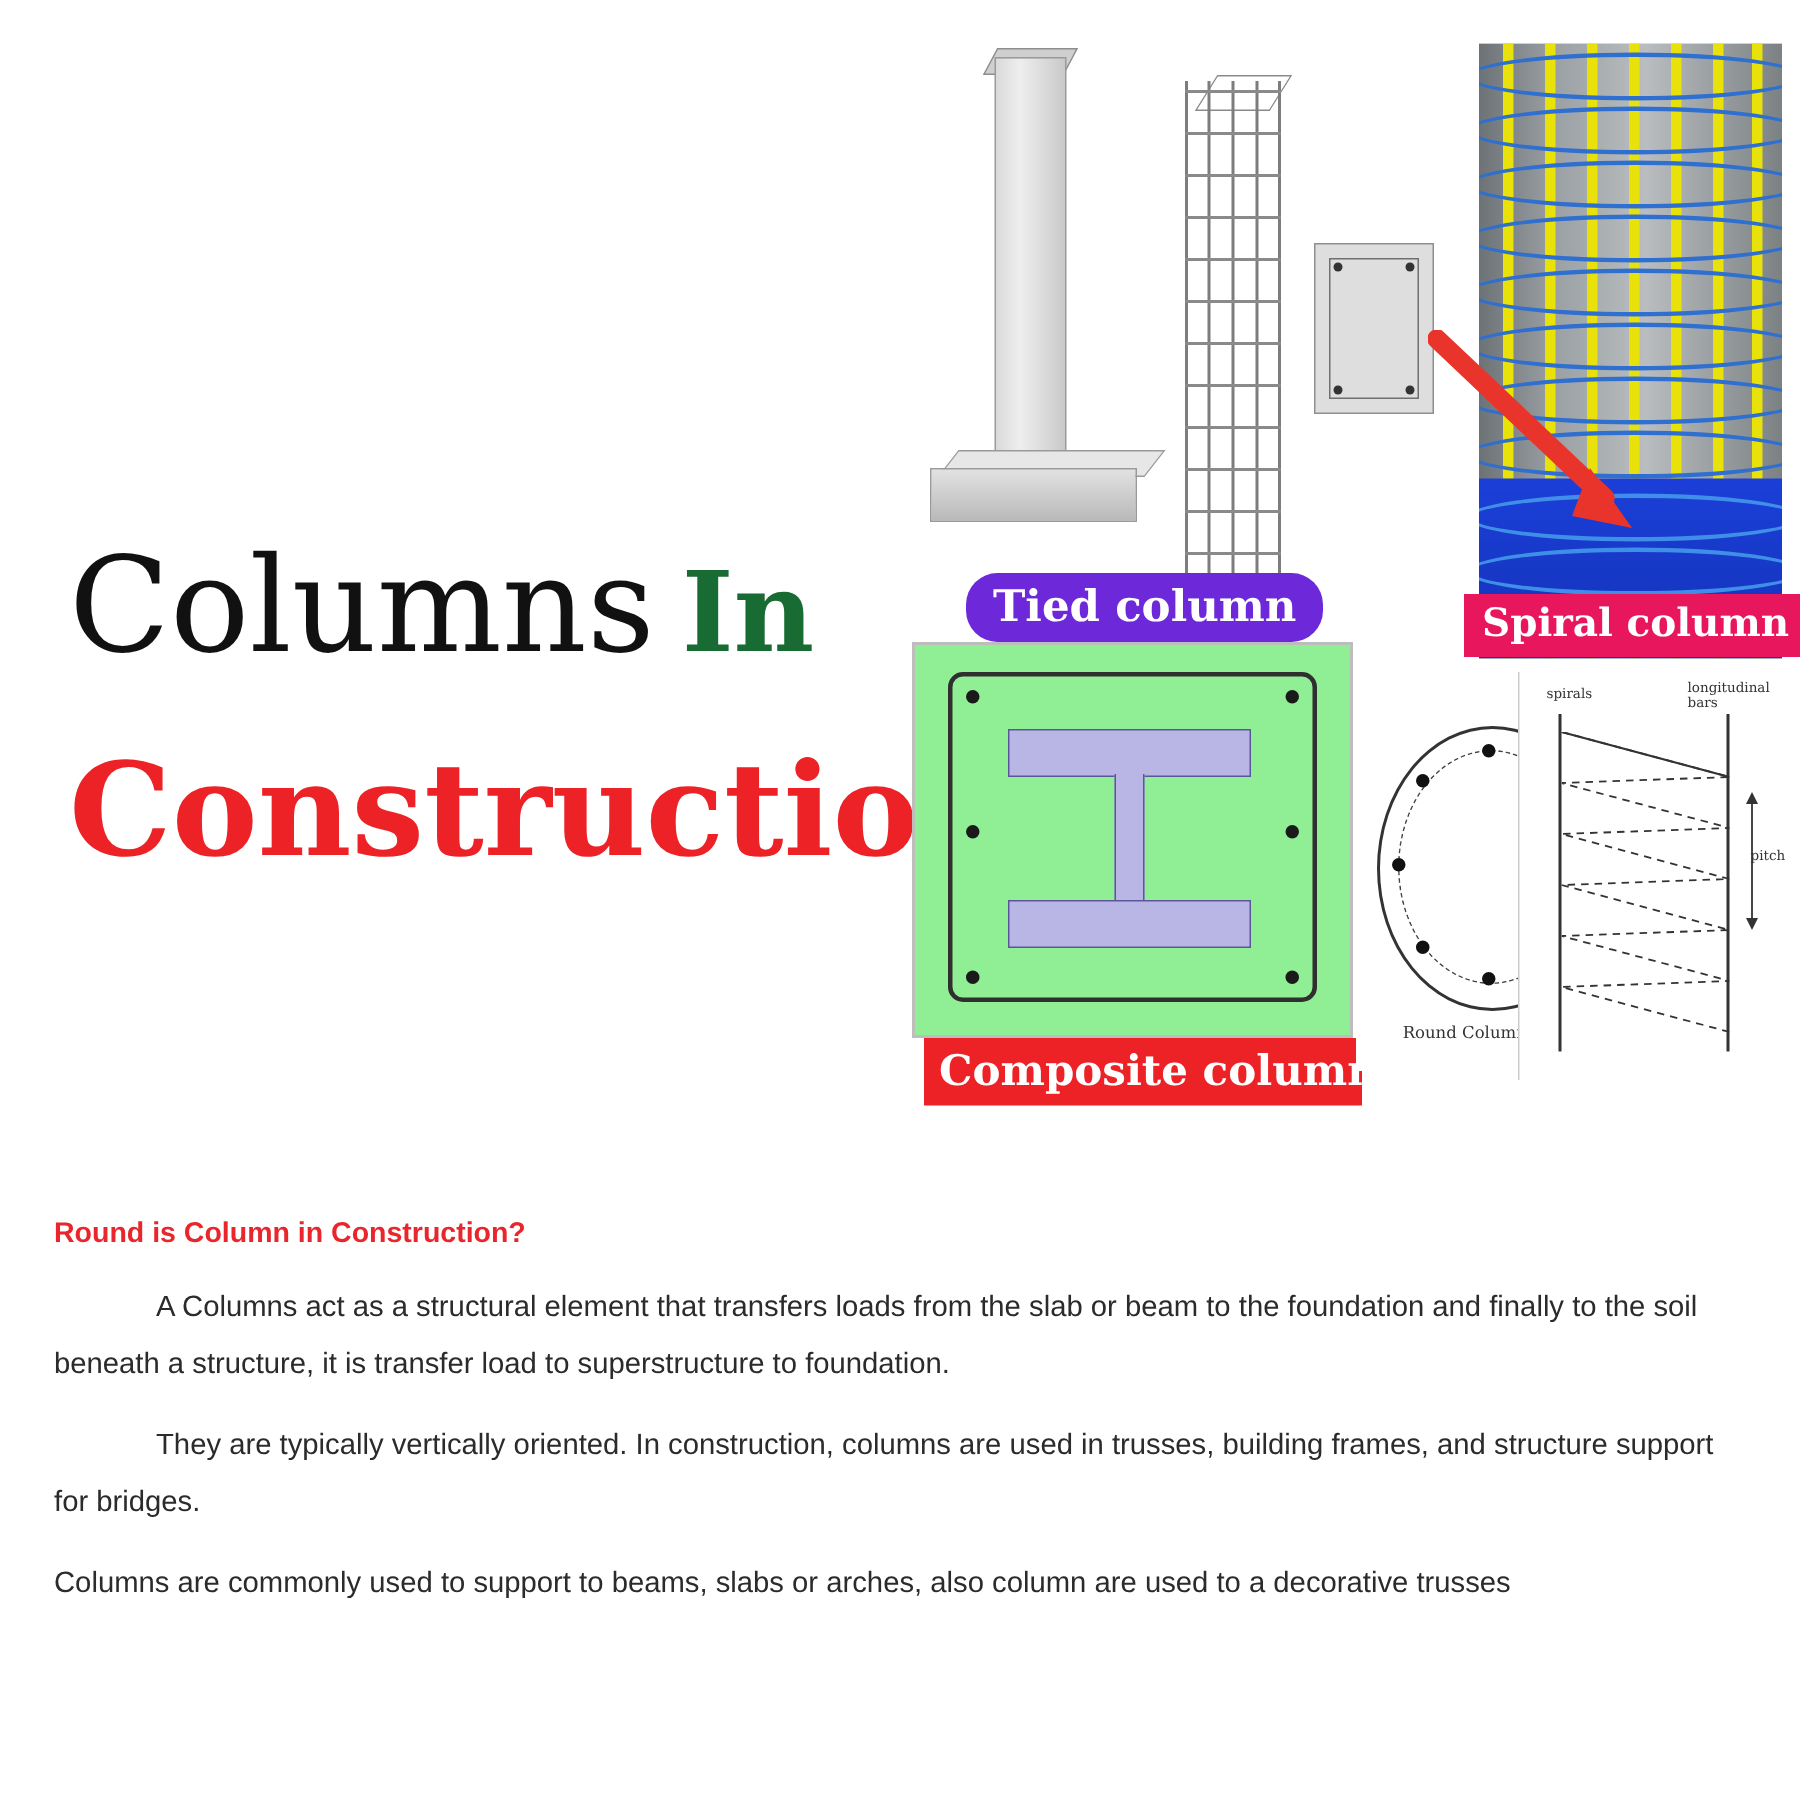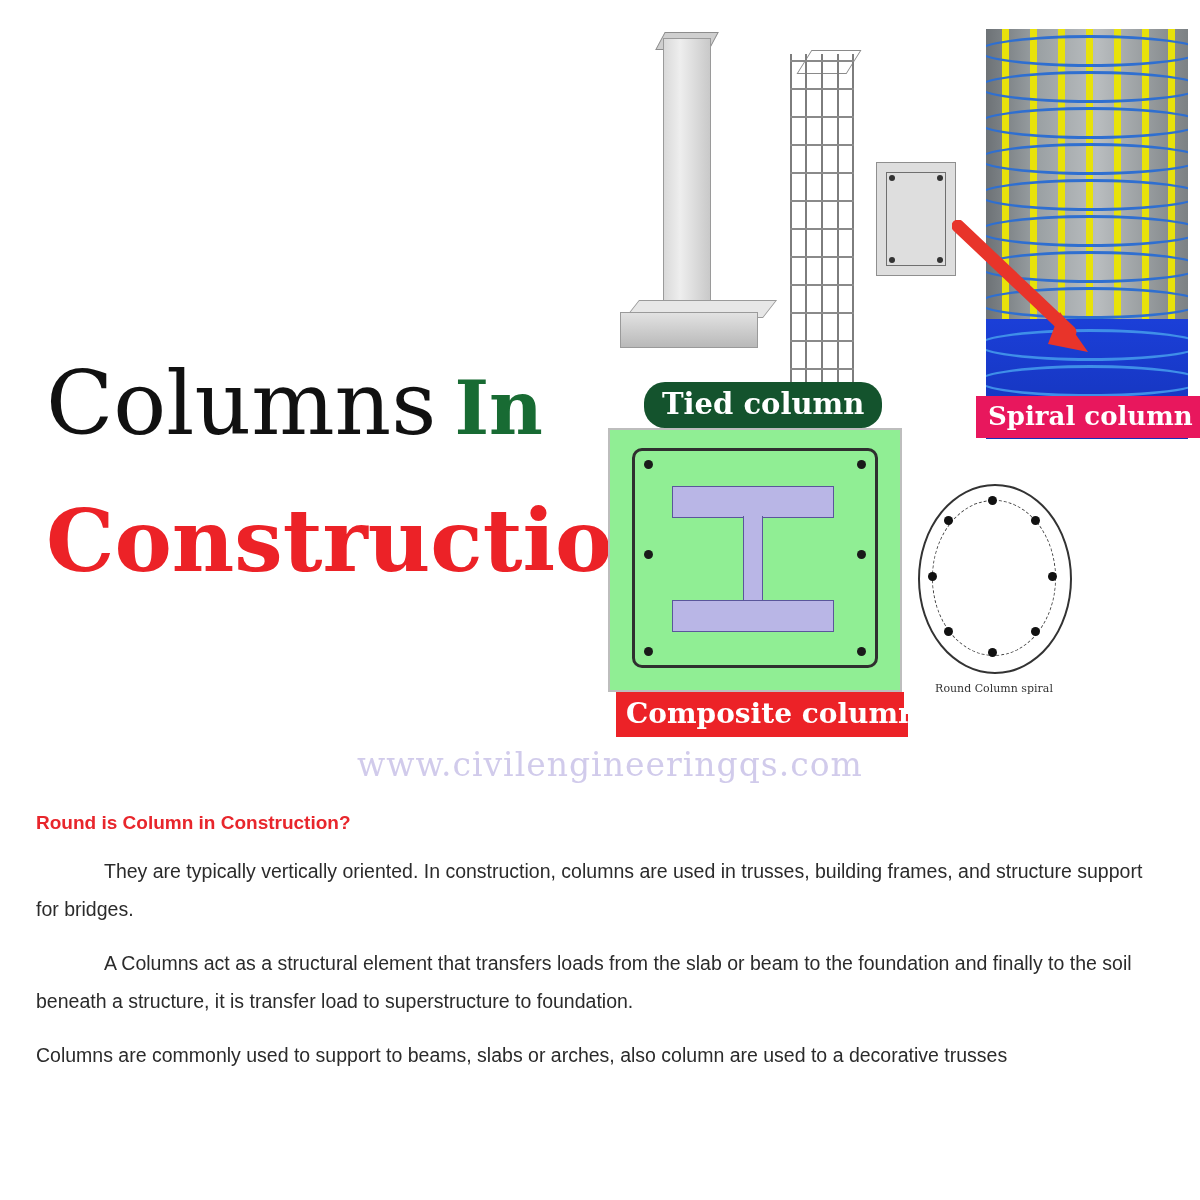--- a/index.html
+++ b/index.html
@@ -181,21 +181,21 @@
     position: absolute;
     width: 6px;
     height: 6px;
     background: #333;
     border-radius: 50%;
   }
   .label-tied {
     position: absolute;
     left: 36px;
     top: 358px;
-    background: #14532d;
+    background: #6d28d9;
     color: #ffffff;
     font-family: "DejaVu Serif", serif;
     font-size: 29px;
     font-weight: bold;
     padding: 5px 18px 7px 18px;
     white-space: nowrap;
     border-radius: 21px;
   }
 
   
@@ -530,24 +530,39 @@
       <div class="round-dot" style="left:127px;top:52px"></div>
       <div class="round-dot" style="left:144px;top:108px"></div>
       <div class="round-dot" style="left:127px;top:163px"></div>
       <div class="round-dot" style="left:84px;top:184px"></div>
       <div class="round-dot" style="left:40px;top:163px"></div>
       <div class="round-dot" style="left:24px;top:108px"></div>
       <div class="round-dot" style="left:40px;top:52px"></div>
       <div class="round-caption">Round Column spiral</div>
     </div>
 
+    <div class="panel-pitch">
+      <div class="pitch-vline" style="left:26px"></div>
+      <div class="pitch-vline" style="left:138px"></div>
+      <svg class="pitch-zig" viewBox="0 0 112 205">
+        <polyline points="0,0 112,30 0,34 112,64 0,68 112,98 0,102 112,132 0,136 112,166 0,170 112,200" fill="none" stroke="#333" stroke-width="1.2" stroke-dasharray="5,4"></polyline>
+        <polyline points="0,0 112,30" fill="none" stroke="#333" stroke-width="1.4"></polyline>
+      </svg>
+      <div class="pitch-txt" style="left:18px;top:10px">spirals</div>
+      <div class="pitch-txt" style="left:112px;top:6px;width:52px">longitudinal bars</div>
+      <div class="pitch-txt" style="left:154px;top:118px">pitch</div>
+      <svg style="position:absolute;left:148px;top:80px;width:14px;height:92px" viewBox="0 0 14 92">
+        <line x1="7" y1="4" x2="7" y2="88" stroke="#333" stroke-width="1.2"></line>
+        <polygon points="7,0 3,8 11,8" fill="#333"></polygon>
+        <polygon points="7,92 3,84 11,84" fill="#333"></polygon>
+      </svg>
+    </div>
 
   </div>
 
-  <div class="watermark">www.civilengineeringqs.com</div>
 </div>
 
 <div class="article">
   <h2>Round is Column in Construction?</h2>
+  <p class="indent">A Columns act as a structural element that transfers loads from the slab or beam to the foundation and finally to the soil beneath a structure, it is transfer load to superstructure to foundation.</p>
   <p class="indent">They are typically vertically oriented. In construction, columns are used in trusses, building frames, and structure support for bridges.</p>
-  <p class="indent">A Columns act as a structural element that transfers loads from the slab or beam to the foundation and finally to the soil beneath a structure, it is transfer load to superstructure to foundation.</p>
   <p>Columns are commonly used to support to beams, slabs or arches, also column are used to a decorative trusses</p>
 </div>
 
 </body></html>

